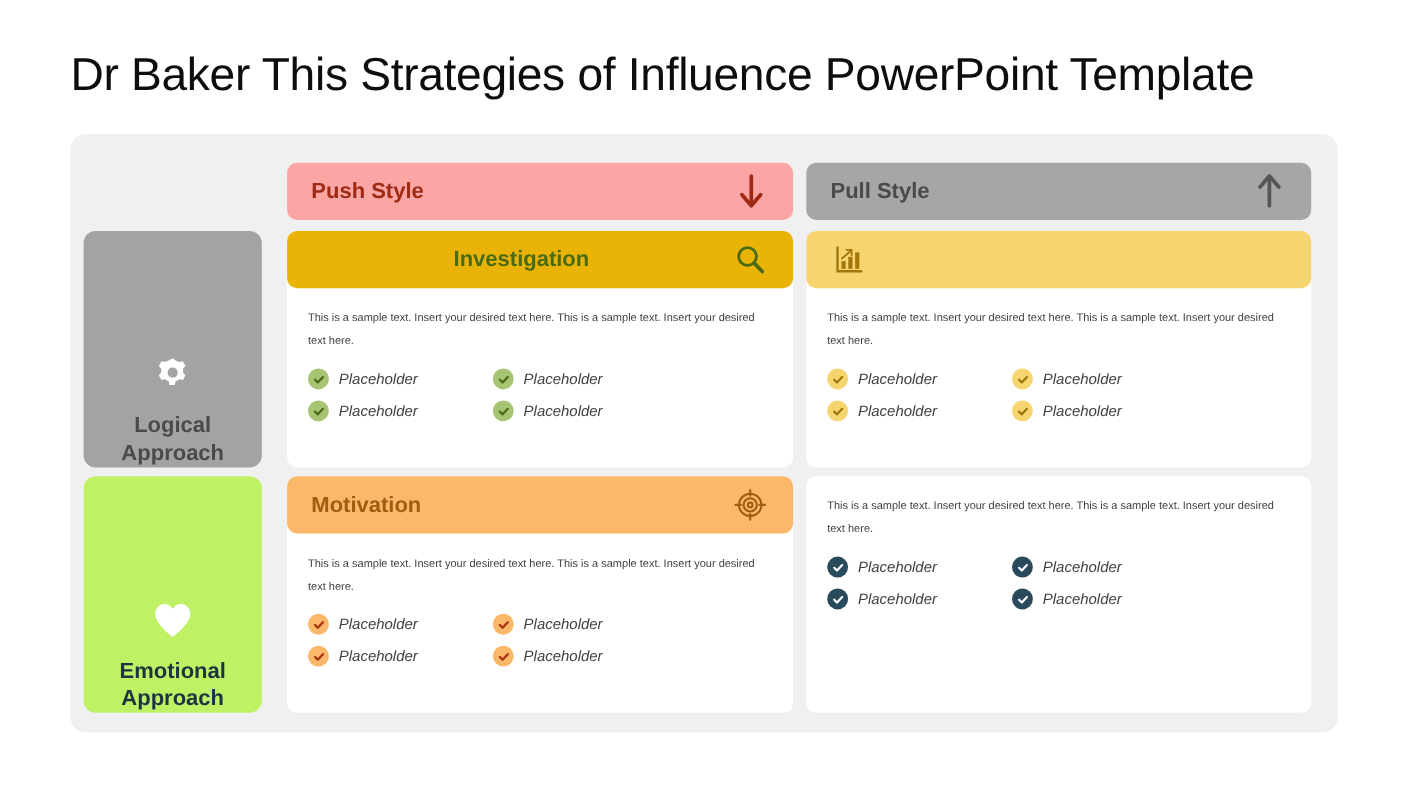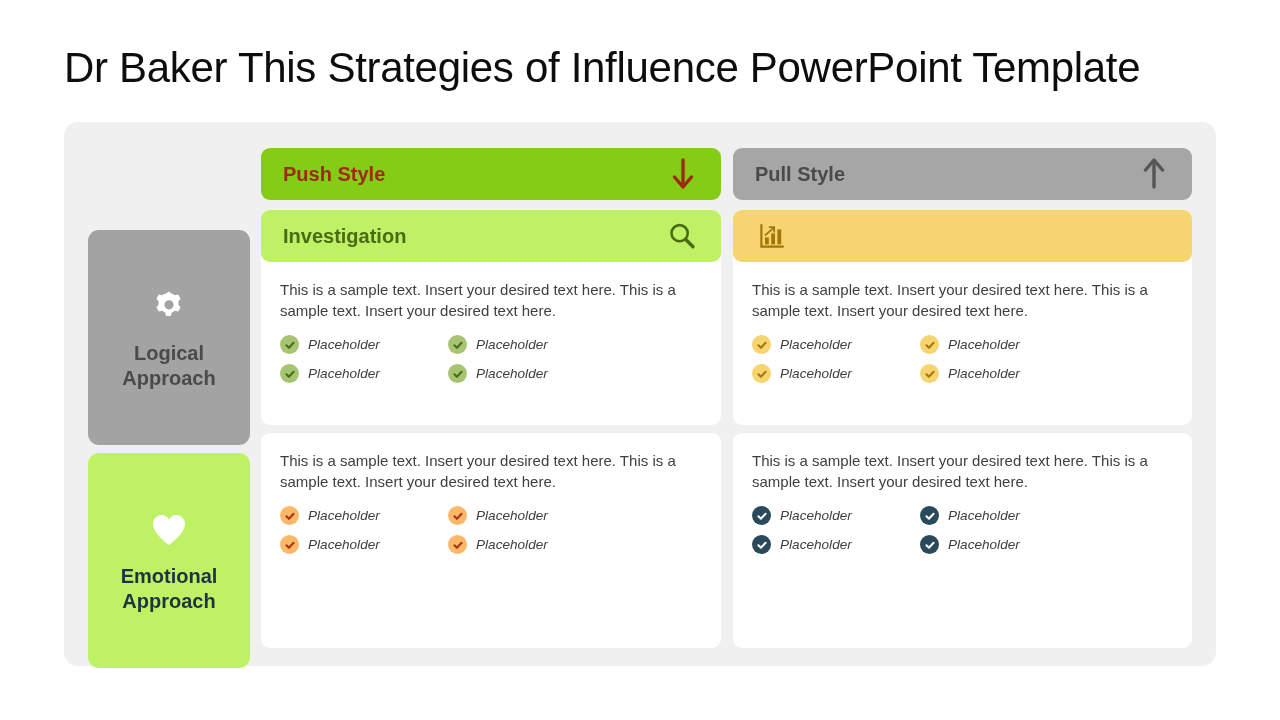--- a/index.html
+++ b/index.html
@@ -40,30 +40,29 @@
     top: 122px;
     width: 1152px;
     height: 544px;
     background: #f0f0f0;
     border-radius: 14px;
   }
 
   
   .approach {
     position: absolute;
-    left: 24px;
+    left: 12px;
     width: 162px;
     height: 215px;
     border-radius: 11px;
     display: flex;
     flex-direction: column;
     align-items: center;
-    justify-content: center;
+    justify-content: flex-end;
     box-sizing: border-box;
-    margin-top: 20px;
   }
   #approach-logical { top: 88px; background: #a3a3a3; }
   #approach-emotional { top: 311px; background: #bef264; }
 
   .approach-icon {
     width: 44px;
     height: 44px;
     display: flex;
     align-items: center;
     justify-content: center;
@@ -96,21 +95,21 @@
   }
   .style-bar .style-icon {
     width: 32px;
     height: 34px;
     display: flex;
     align-items: center;
     justify-content: center;
   }
   #style-push {
     left: 197px; top: 26px; width: 460px;
-    background: #84cc16;
+    background: #fca5a5;
   }
   #style-push .style-label { color: #9e2a13; }
   #style-pull {
     left: 669px; top: 26px; width: 459px;
     background: #a6a6a6;
   }
   #style-pull .style-label { color: #4a4a4a; }
 
   
   .card {
@@ -142,21 +141,21 @@
     height: 34px;
     display: flex;
     align-items: center;
     justify-content: center;
   }
 
   .card-body {
     padding: 17px 19px 0 19px;
   }
   .card-desc {
-    font-size: 15px;
+    font-size: 10px;
     line-height: 21px;
     color: #3f3f3f;
     margin: 0 0 14px 0;
   }
 
   .placeholder-grid {
     display: grid;
     grid-template-columns: 168px 1fr;
     row-gap: 10px;
   }
@@ -175,21 +174,21 @@
     justify-content: center;
   }
   .placeholder-item .check-label {
     font-size: 13.6px;
     color: #3f3f3f;
     line-height: 19px;
     font-style: italic;
   }
 
   
-  #card-investigation .card-header { background: #bef264; }
+  #card-investigation .card-header { background: #eab308; text-align: center; }
   #card-investigation .card-title  { color: #4a6b14; }
   #card-calculation   .card-header { background: #f6d570; }
   #card-calculation   .card-title  { color: #a3760a; }
   #card-motivation    .card-header { background: #fbb86b; }
   #card-motivation    .card-title  { color: #a35b10; }
   #card-collaboration .card-header { background: #2a4a5c; }
   #card-collaboration .card-title  { color: #ffffff; }
 
   svg { display: block; }
 </style>
@@ -338,20 +337,31 @@
                   <path d="M2.4 6.2 L4.9 8.7 L9.6 3.7" stroke="#a3760a" stroke-width="2" fill="none" stroke-linecap="round" stroke-linejoin="round"></path>
                 </svg>
             </span>
             <span class="check-label">Placeholder</span>
           </div>
         </div>
       </div>
     </div>
 
     <div class="card" id="card-motivation">
+      <div class="card-header">
+        <span class="card-title">Motivation</span>
+        <span class="card-icon">
+          <svg width="30" height="30" viewBox="0 0 30 30">
+            <circle cx="15" cy="15" r="10.2" fill="none" stroke="#a35b10" stroke-width="1.9"></circle>
+            <circle cx="15" cy="15" r="6" fill="none" stroke="#a35b10" stroke-width="1.9"></circle>
+            <circle cx="15" cy="15" r="2.1" fill="none" stroke="#a35b10" stroke-width="1.9"></circle>
+            <path d="M15 1.6 L15 6.6 M15 23.4 L15 28.4 M1.6 15 L6.6 15 M23.4 15 L28.4 15" stroke="#a35b10" stroke-width="1.9" stroke-linecap="round"></path>
+          </svg>
+        </span>
+      </div>
       <div class="card-body">
         <p class="card-desc">This is a sample text. Insert your desired text here. This is a sample text. Insert your desired text here.</p>
         <div class="placeholder-grid">
           <div class="placeholder-item">
             <span class="check-icon" style="background:#fbb86b;">
               <svg width="12" height="12" viewBox="0 0 12 12">
                   <path d="M2.4 6.2 L4.9 8.7 L9.6 3.7" stroke="#a8300c" stroke-width="2" fill="none" stroke-linecap="round" stroke-linejoin="round"></path>
                 </svg>
             </span>
             <span class="check-label">Placeholder</span>

